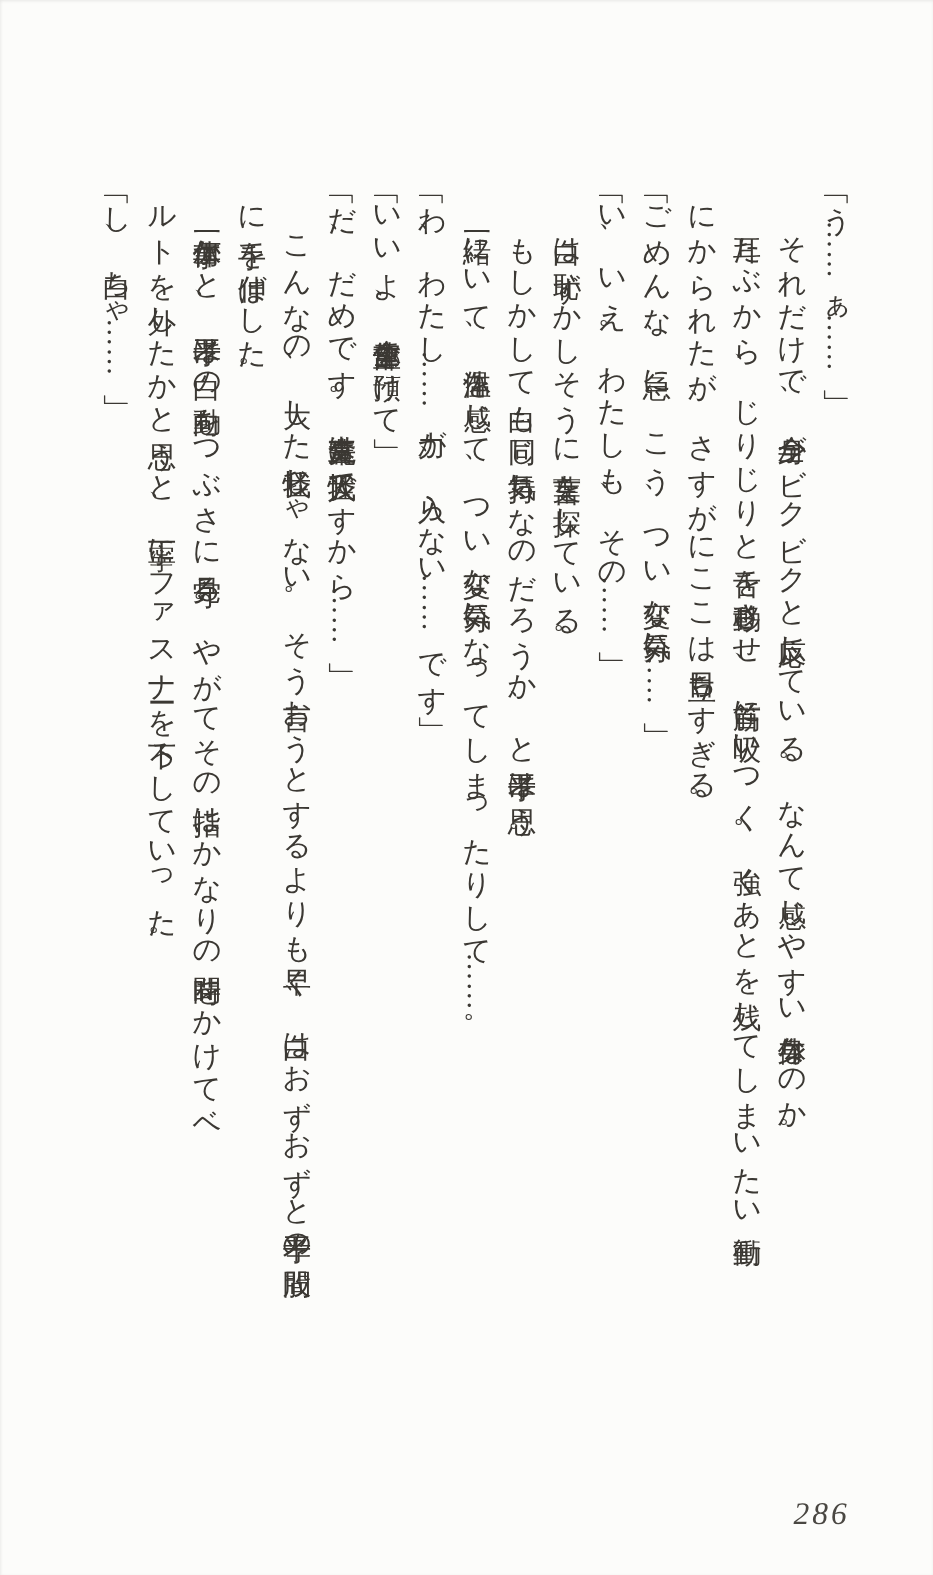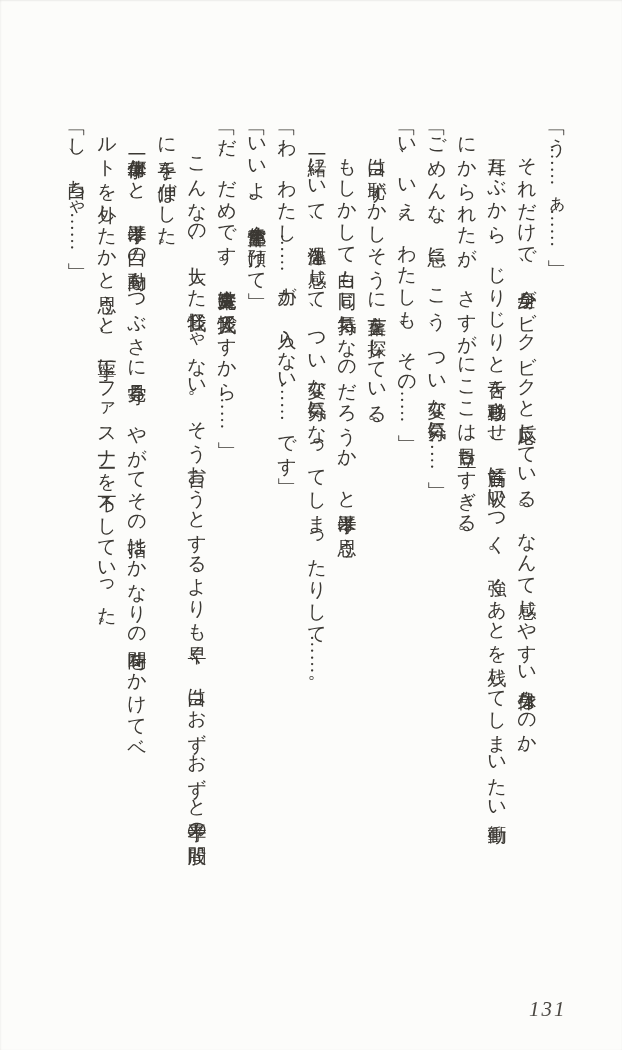--- a/index.html
+++ b/index.html
@@ -65,14 +65,14 @@
       <p class="line indent">一緒にいて、体温を感じて、つい変な気分になってしまったりして……。</p>
       <p class="line">「わ、わたし……力が、入らない……です」</p>
       <p class="line">「いいよ、全部体重を預けて」</p>
       <p class="line">「だ、だめです。支倉先輩は怪我人ですから……」</p>
       <p class="line indent">こんなの、大した怪我じゃない。そう言おうとするよりも早く、白はおずおずと孝平の股間</p>
       <p class="line">に手を伸ばした。</p>
       <p class="line indent">一体何事かと、孝平は白の動向をつぶさに見守る。やがてその指はかなりの時間をかけてベ</p>
       <p class="line">ルトを外したかと思うと、丁寧にファスナーを下ろしていった。</p>
       <p class="line">「し、白ちゃ……」</p>
     </div>
-  <div class="page-number">131</div>
+  <div class="page-number">286</div>
 </div>
 
 </body></html>

